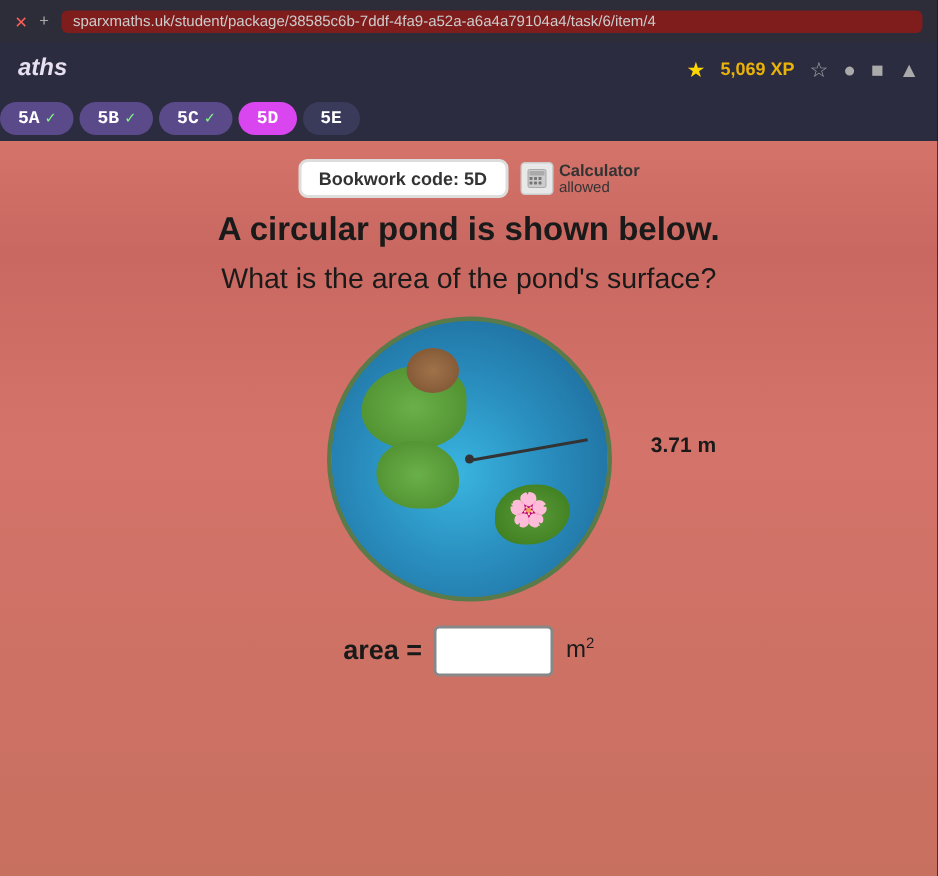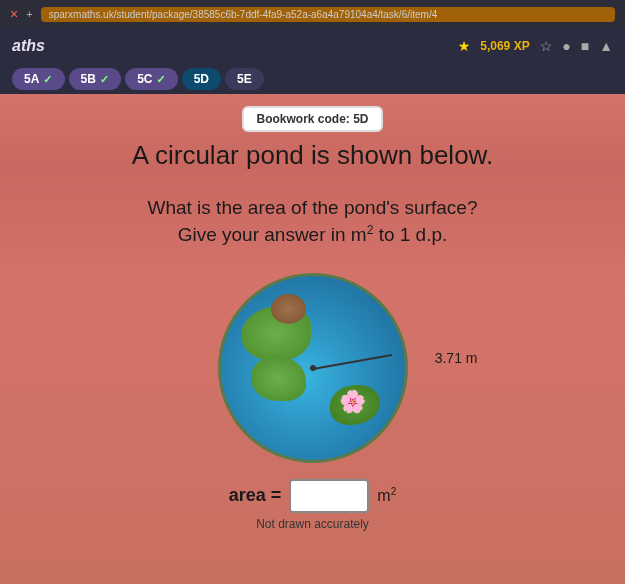--- a/index.html
+++ b/index.html
@@ -18,21 +18,21 @@
       height: 28px;
       display: flex;
       align-items: center;
       padding: 0 10px;
       gap: 8px;
       font-size: 11px;
       color: #aaa;
     }
     .browser-close { color: #ff5f57; font-size: 14px; }
     .browser-url {
-      background: #a16207;
+      background: #7f1d1d;
       border-radius: 4px;
       padding: 2px 8px;
       font-size: 10px;
       color: #ccc;
       flex: 1;
     }
 
     
     .app-header {
       background: #2c2c40;
@@ -54,38 +54,39 @@
       font-size: 12px;
       font-weight: bold;
     }
     .star-icon { color: #ffd700; font-size: 14px; }
     .header-icons { display: flex; gap: 6px; align-items: center; }
     .header-icon { color: #aaa; font-size: 14px; }
 
     
     .tab-bar {
       background: #2c2c40;
-      padding: 4px 12px;
+      padding: 4px 0;
       display: flex;
       align-items: center;
       gap: 4px;
+      font-family: Liberation Mono, monospace;
     }
     .tab {
       padding: 4px 12px;
       border-radius: 12px;
       font-size: 12px;
       font-weight: bold;
       color: #fff;
       cursor: pointer;
       display: flex;
       align-items: center;
       gap: 4px;
     }
     .tab.completed { background: #5a4a8a; }
-    .tab.active { background: #0c4a6e; }
+    .tab.active { background: #d946ef; }
     .tab.inactive { background: #3a3a5a; }
     .tab .check { color: #7fff7f; font-size: 11px; }
 
     
     .main-content {
       background: linear-gradient(180deg, #d4736a 0%, #c96860 15%, #d4736a 40%, #c87060 100%);
       flex: 1;
       padding: 12px 20px 10px;
       display: flex;
       flex-direction: column;
@@ -122,32 +123,32 @@
       background: #e8e8e8;
       border: 1px solid #ccc;
       border-radius: 3px;
       display: flex;
       align-items: center;
       justify-content: center;
       font-size: 10px;
     }
 
     .question-title {
-      font-size: 26px;
-      font-weight: normal;
-      color: #1a1a1a;
-      margin-bottom: 24px;
+      font-size: 22px;
+      font-weight: bold;
+      color: #1a1a1a;
+      margin-bottom: 8px;
       text-align: center;
     }
 
     .question-body {
       font-size: 19px;
       color: #1a1a1a;
       text-align: center;
-      margin-bottom: 24px;
+      margin-bottom: 10px;
       line-height: 1.4;
     }
     .question-body sup { font-size: 12px; }
 
     
     .pond-container {
       position: relative;
       width: 190px;
       height: 190px;
       margin-bottom: 16px;
@@ -232,21 +233,21 @@
       border-radius: 50%;
       transform: translate(-50%, -50%);
     }
 
     
     .radius-label {
       position: absolute;
       top: 50%;
       right: -70px;
       font-size: 14px;
-      font-weight: normal;
+      font-weight: bold;
       color: #1a1a1a;
       white-space: nowrap;
       transform: translateY(-18px);
     }
 
     
     .answer-area {
       display: flex;
       align-items: center;
       gap: 8px;
@@ -318,41 +319,57 @@
   </div>
   <div class="tab inactive">
     <span>5E</span>
   </div>
 </div>
 
 <div class="main-content">
 
   <div class="bookwork-bar">
     <div class="bookwork-code">Bookwork code: 5D</div>
+    <div class="calculator-badge">
+      <div class="calc-icon">
+        <svg width="14" height="14" viewBox="0 0 14 14">
+          <rect x="1" y="1" width="12" height="12" rx="1" fill="#ccc" stroke="#999" stroke-width="0.5"></rect>
+          <rect x="2" y="2" width="10" height="3" rx="0.5" fill="#aaa"></rect>
+          <rect x="2" y="6" width="2" height="2" rx="0.3" fill="#777"></rect>
+          <rect x="5" y="6" width="2" height="2" rx="0.3" fill="#777"></rect>
+          <rect x="8" y="6" width="2" height="2" rx="0.3" fill="#777"></rect>
+          <rect x="2" y="9" width="2" height="2" rx="0.3" fill="#777"></rect>
+          <rect x="5" y="9" width="2" height="2" rx="0.3" fill="#777"></rect>
+          <rect x="8" y="9" width="2" height="2" rx="0.3" fill="#777"></rect>
+        </svg>
+      </div>
+      <div>
+        <div style="font-weight:bold; font-size:11px;">Calculator</div>
+        <div style="font-size:10px;">allowed</div>
+      </div>
+    </div>
   </div>
 
   <div class="question-title">A circular pond is shown below.</div>
   <div class="question-body">
     <span>What is the area of the pond's surface?</span><br>
-    <span>Give your answer in m<sup>2</sup> to 1 d.p.</span>
   </div>
 
   <div class="pond-container">
     <div class="pond-circle">
       <div class="land-1"></div>
       <div class="land-2"></div>
       <div class="island"></div>
       <div class="land-3"></div>
       <div class="flower">🌸</div>
       <div class="radius-dot"></div>
       <div class="radius-line"></div>
     </div>
     <div class="radius-label">3.71 m</div>
   </div>
 
   <div class="answer-area">
     <span class="area-label">area =</span>
     <input class="answer-input" type="text" value="" style="">
     <span class="unit">m<sup>2</sup></span>
   </div>
-  <div class="not-drawn">Not drawn accurately</div>
 
 </div>
 
 </body></html>

